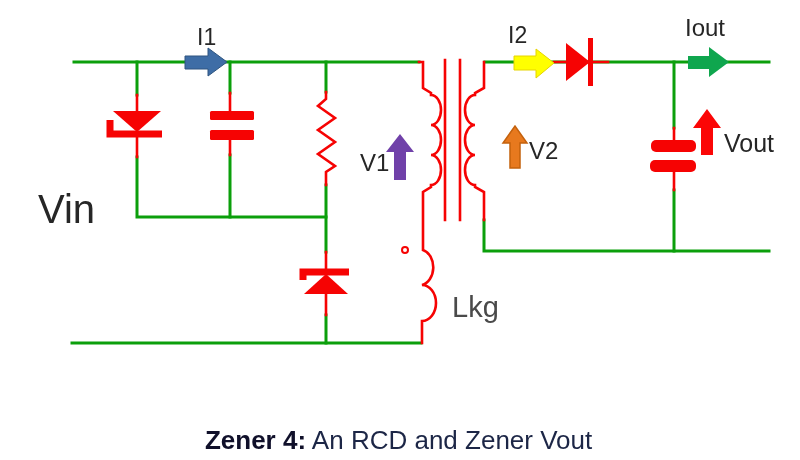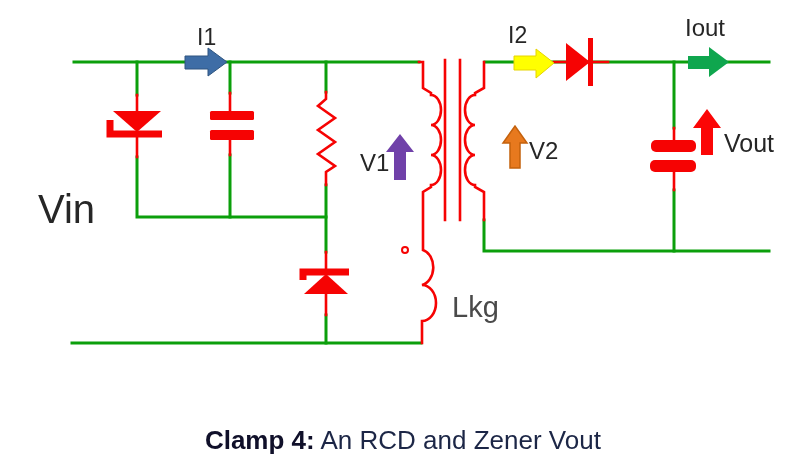--- a/index.html
+++ b/index.html
@@ -82,15 +82,15 @@
     <text class="lbl" x="486" y="43" font-size="23">I2</text>
     <text class="lbl" x="663" y="36" font-size="24">Iout</text>
     <text class="lbl" x="16" y="223" font-size="40">Vin</text>
     <text class="lbl" x="338" y="171" font-size="24">V1</text>
     <text class="lbl" x="507" y="159" font-size="24">V2</text>
     <text class="lbl" x="702" y="152" font-size="25">Vout</text>
     <text class="lbl lbl-gray" x="430" y="317" font-size="29">Lkg</text>
   </svg>
 
   <div class="caption">
-    <span class="cap-bold">Clamp 4:</span><span> An RCD and Zener Vout</span>
+    <span class="cap-bold">Zener 4:</span><span> An RCD and Zener Vout</span>
   </div>
 </div>
 
 </body></html>

